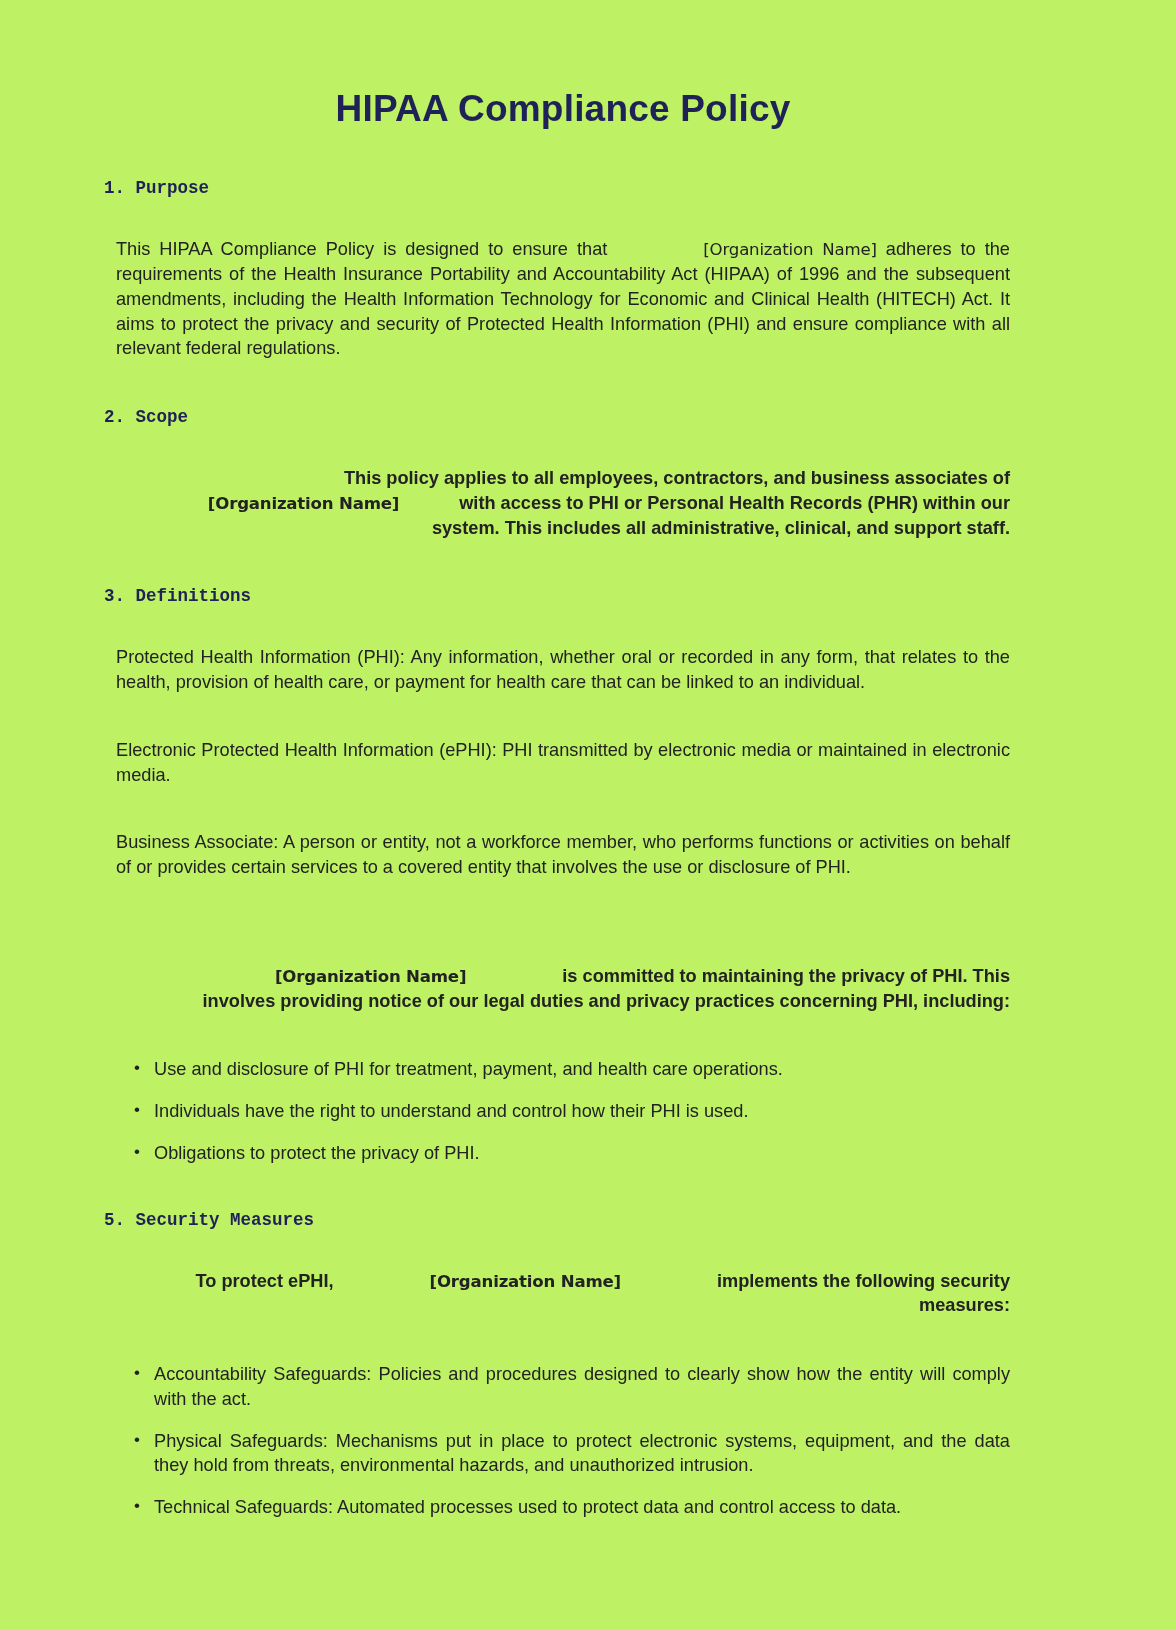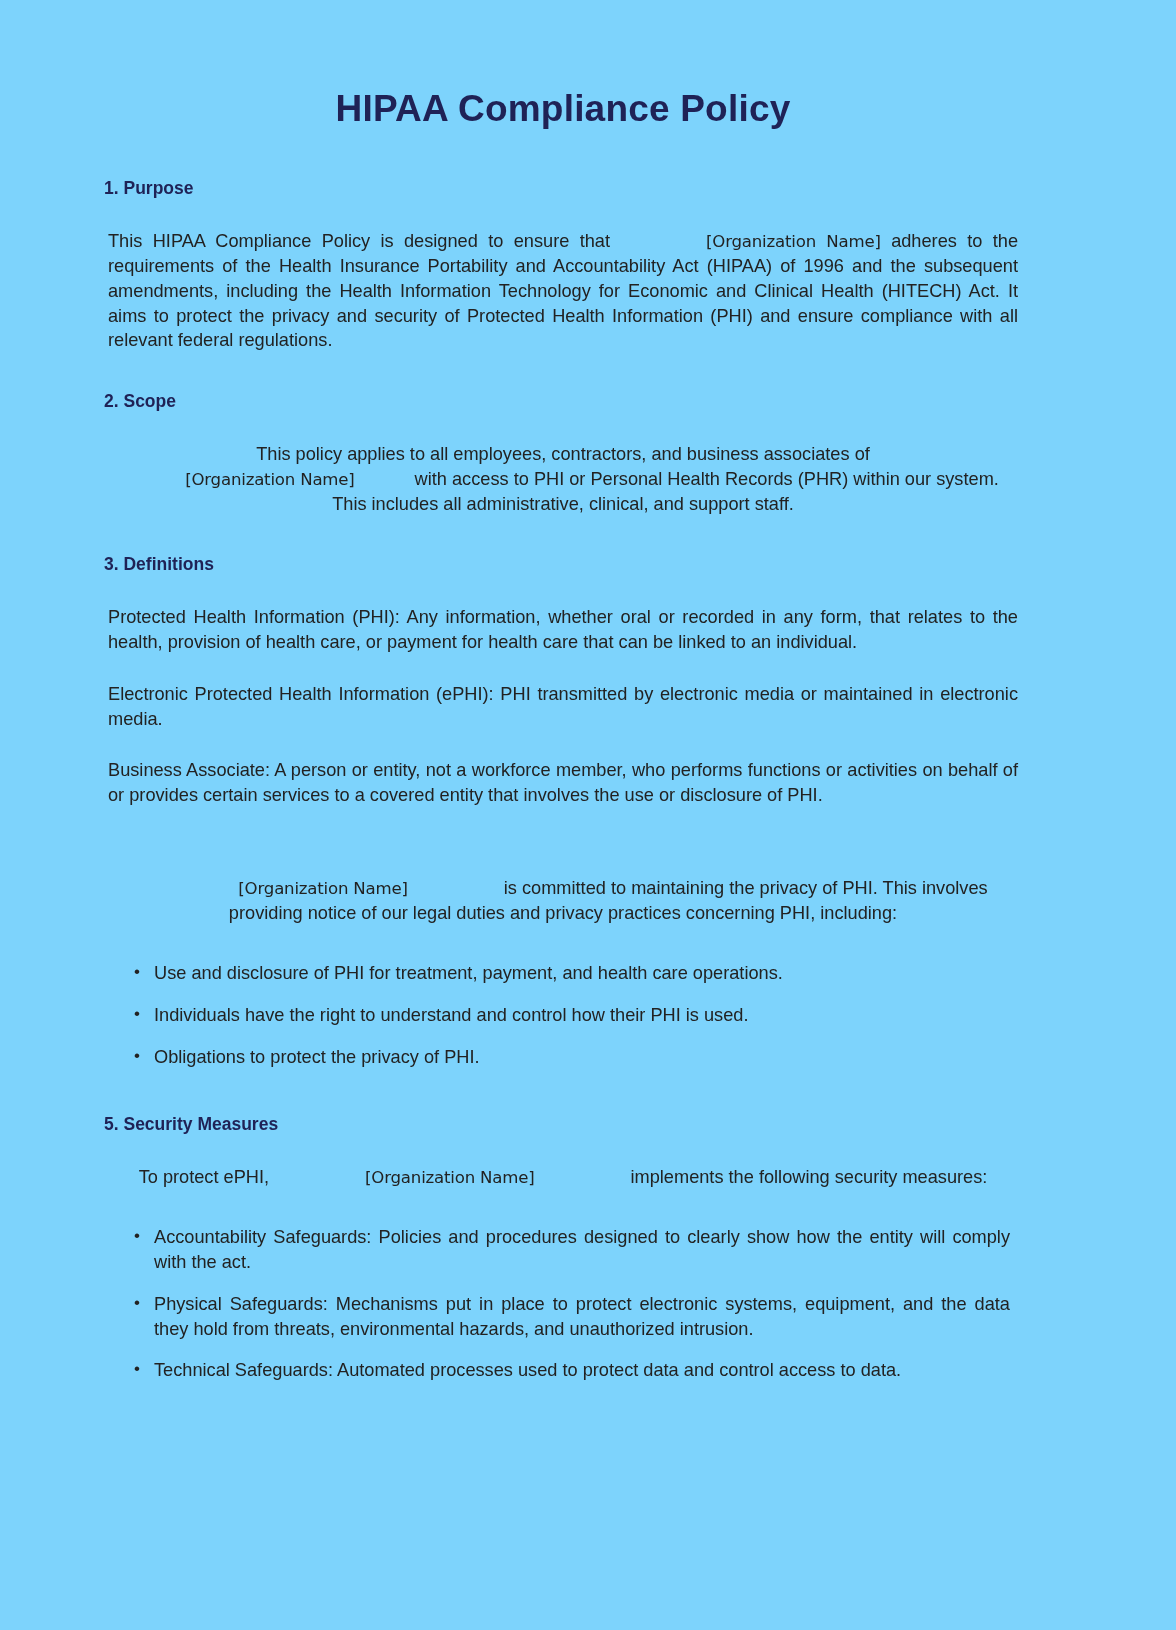--- a/index.html
+++ b/index.html
@@ -12,21 +12,21 @@
     height: 1630px;
     font-family: "Liberation Sans", sans-serif;
     color: #1a1a1a;
     -webkit-font-smoothing: antialiased;
   }
 
   .page {
     position: relative;
     width: 1176px;
     height: 1630px;
-    background: #7dd3fc;
+    background: #bef264;
     box-sizing: border-box;
     padding: 0;
     overflow: hidden;
   }
 
   .content {
     position: absolute;
     left: 104px;
     top: 0;
     width: 918px;
@@ -41,38 +41,39 @@
     font-size: 37px;
     font-weight: bold;
     letter-spacing: 0.2px;
     color: #1f2256;
     line-height: 1.25;
   }
 
   
   .section-heading {
     margin: 0;
-    font-family: Liberation Sans, sans-serif;
+    font-family: Liberation Mono, monospace;
     font-size: 17.5px;
     font-weight: bold;
     color: #1f2256;
     line-height: 1.2;
   }
 
   
   p.body {
-    margin: 4px;
+    margin: 12px;
     font-size: 18.2px;
     line-height: 1.36;
     color: #222222;
     text-align: justify;
     text-justify: inter-word;
   }
   p.body.left {
-    text-align: center;
+    text-align: right;
+    font-weight: bold;
   }
 
   
   .org-token {
     font-family: "DejaVu Sans", sans-serif;
     font-size: 16.6px;
     letter-spacing: -0.2px;
     white-space: nowrap;
   }
   .gap-md { display: inline-block; width: 60px; }

